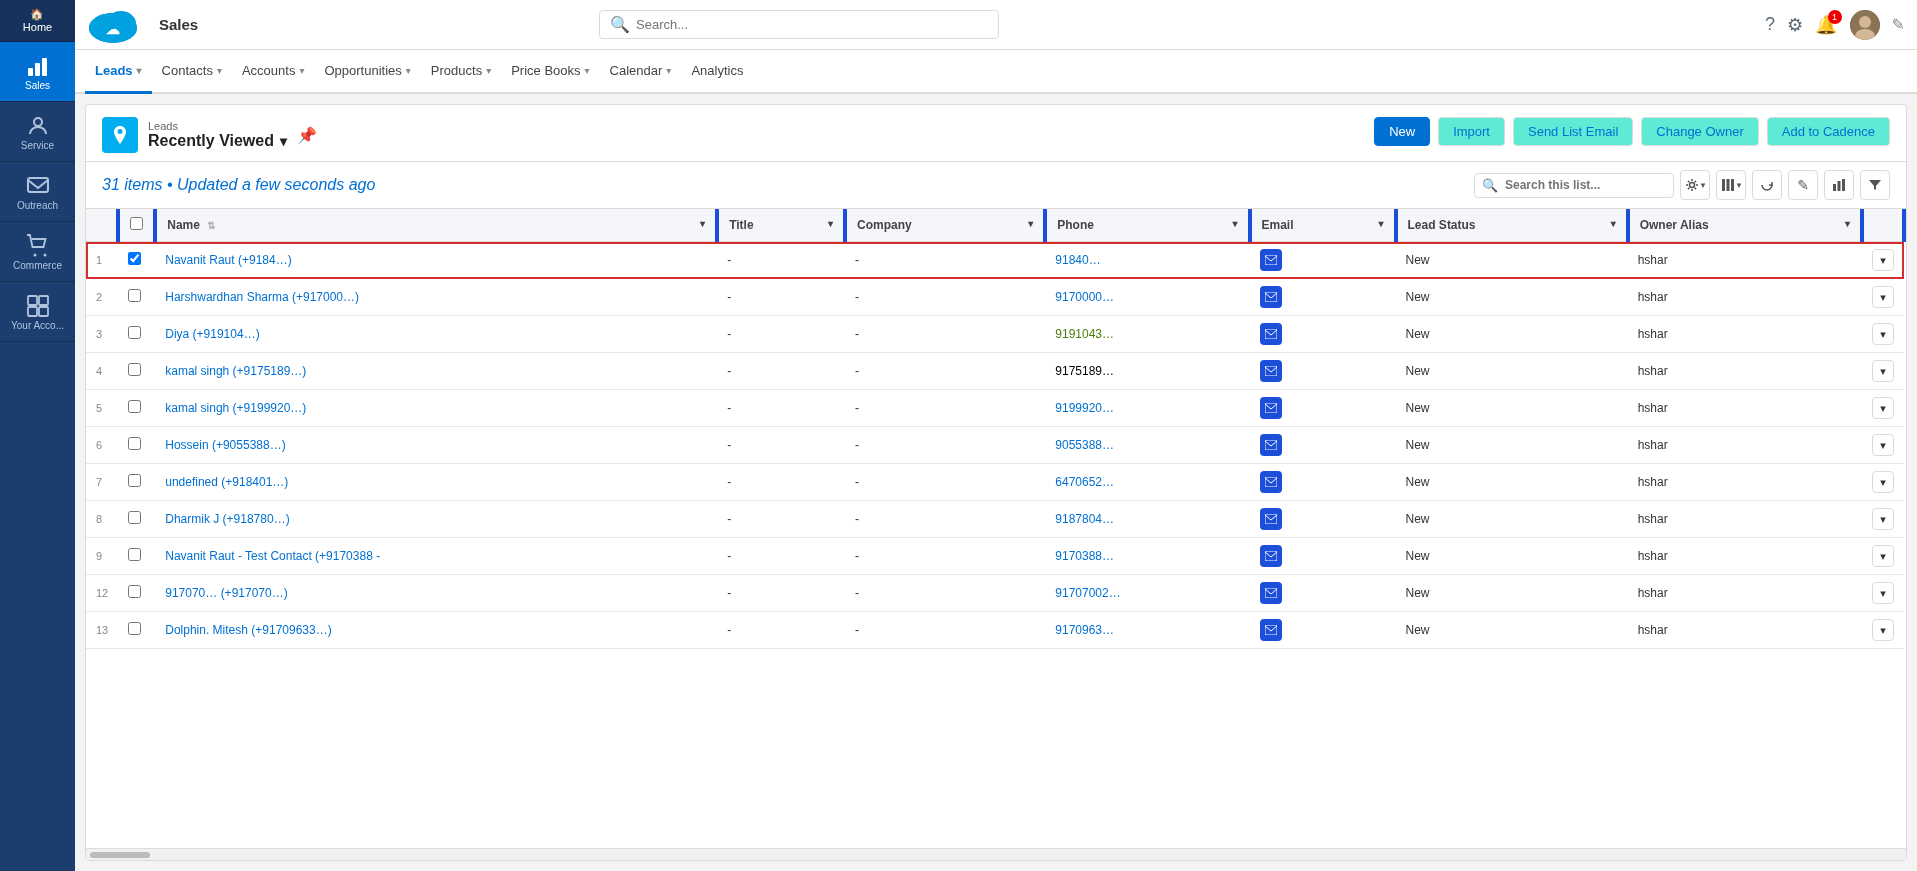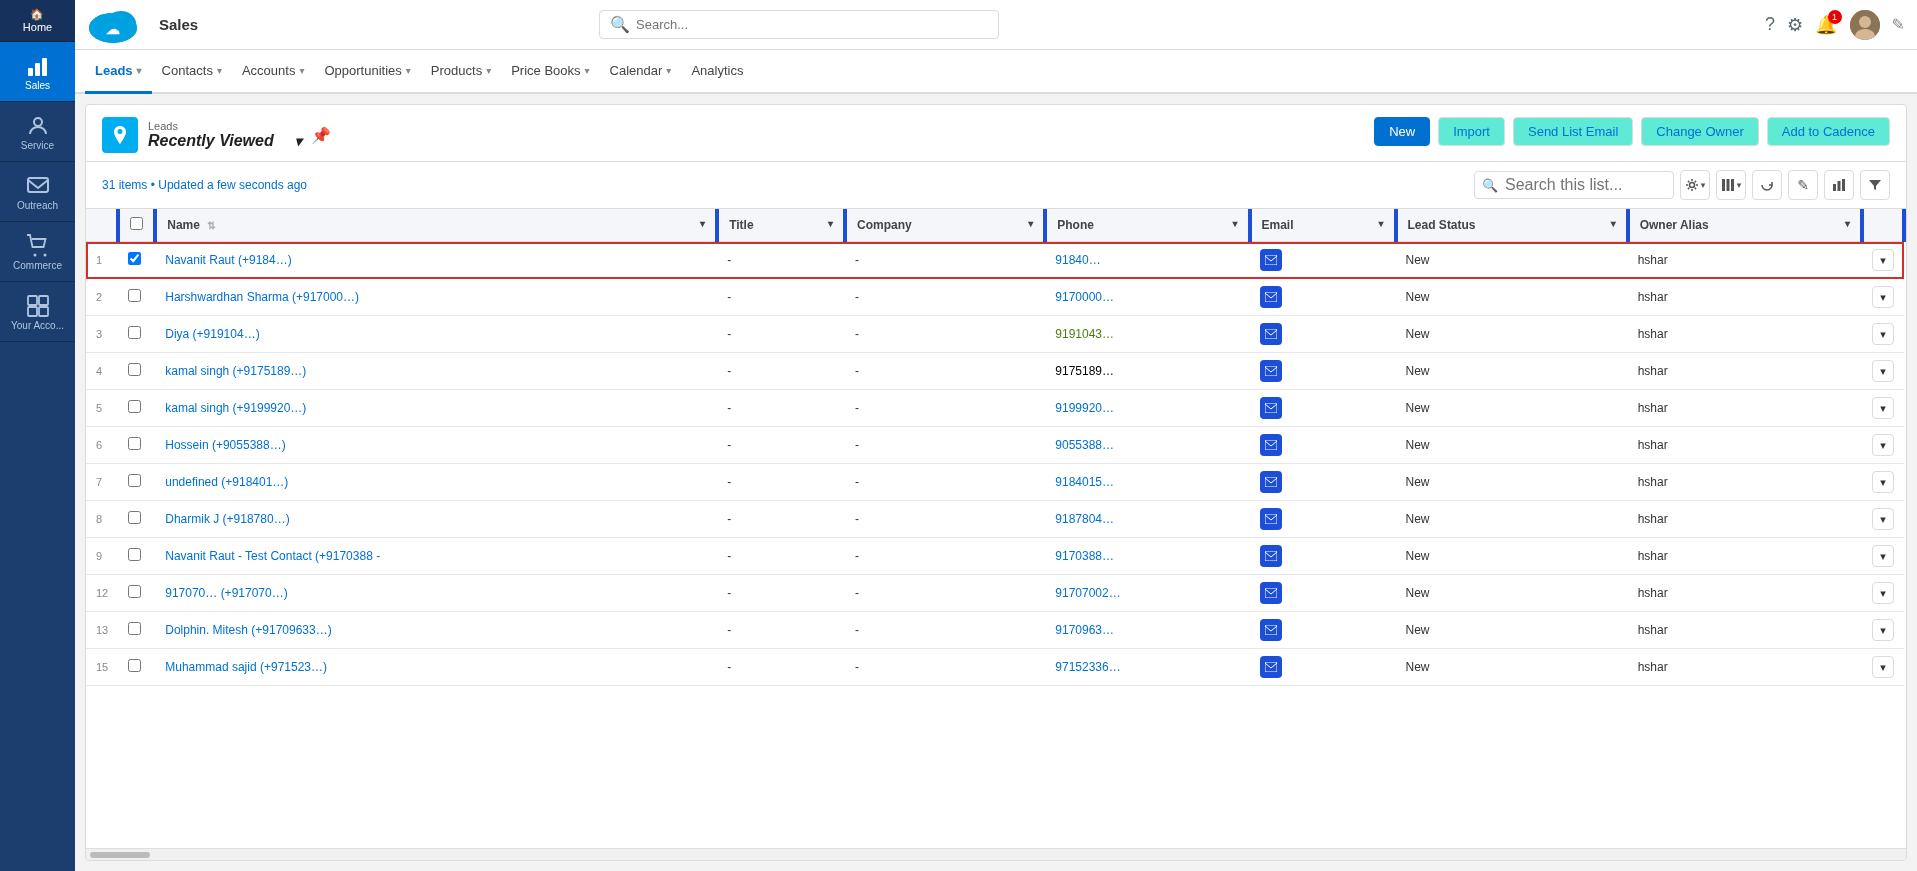--- a/index.html
+++ b/index.html
@@ -96,45 +96,45 @@
       display: flex; align-items: flex-start; justify-content: space-between;
     }
     .panel-header-left { display: flex; align-items: center; gap: 10px; }
     .panel-icon {
       width: 36px; height: 36px; background: #00aeef; border-radius: 4px;
       display: flex; align-items: center; justify-content: center;
       color: #fff; font-size: 18px;
     }
     .panel-title-group { display: flex; flex-direction: column; }
     .panel-label { font-size: 11px; color: #666; }
-    .panel-title { font-size: 16px; font-weight: 700; color: #222; display: flex; align-items: center; gap: 21px; font-style: italic; }
+    .panel-title { font-size: 16px; font-weight: 700; color: #222; display: flex; align-items: center; gap: 6px; }
     .panel-title .dropdown-btn { font-size: 14px; cursor: pointer; }
     .pin-icon { color: #0070d2; font-size: 16px; cursor: pointer; }
 
     .panel-header-right { display: flex; gap: 8px; align-items: center; }
     .btn {
       padding: 6px 14px; border-radius: 4px; font-size: 13px; cursor: pointer;
       border: 1px solid #dddbda; background: #5eead4; color: #0070d2;
       white-space: nowrap;
     }
     .btn-primary { background: #0070d2; color: #fff; border-color: #0070d2; }
 
     
     .toolbar {
       padding: 8px 16px; display: flex; align-items: center; justify-content: space-between;
       border-bottom: 1px solid #dddbda;
     }
-    .toolbar-left { font-size: 12px; color: #555; }
+    .toolbar-left { font-size: 16px; color: #555; font-style: italic; }
     .toolbar-left span { color: #0070d2; }
     .toolbar-right { display: flex; align-items: center; gap: 6px; }
     .search-list {
       display: flex; align-items: center; border: 1px solid #dddbda;
       border-radius: 4px; padding: 4px 8px; background: #fff; gap: 6px;
     }
-    .search-list input { border: none; outline: none; font-size: 16px; width: 160px; }
+    .search-list input { border: none; outline: none; font-size: 12px; width: 160px; font-weight: bold; }
     .icon-btn {
       width: 30px; height: 30px; border: 1px solid #dddbda; border-radius: 4px;
       display: flex; align-items: center; justify-content: center;
       cursor: pointer; background: #fff; font-size: 14px; color: #555;
     }
 
     
     .table-container { overflow: auto; flex: 1; }
     table { width: 100%; border-collapse: collapse; font-size: 12px; }
     thead tr { background: #f4f6f9; border-bottom: 1px solid #dddbda; }
@@ -579,21 +579,21 @@
     <td class="row-num">7</td>
     <td class="checkbox-cell">
       <input type="checkbox" style="">
     </td>
     <td>
       <a href="#">undefined (+918401…)</a>
     </td>
     <td>-</td>
     <td>-</td>
     <td>
-      <a href="#" style="color:#0070d2;">9184015…</a>
+      <a href="#" style="color:#0070d2;">6470652…</a>
     </td>
     <td>
       <div class="email-icon-btn">
         <svg width="12" height="10" viewBox="0 0 12 10">
                     <rect x="0" y="0" width="12" height="10" rx="1" fill="none" stroke="#fff" stroke-width="1"></rect>
                     <path d="M0 1l6 5 6-5" stroke="#fff" stroke-width="1" fill="none"></path>
                   </svg>
       </div>
     </td>
     <td>New</td>
@@ -688,47 +688,20 @@
     <td class="checkbox-cell">
       <input type="checkbox" style="">
     </td>
     <td>
       <a href="#">Dolphin. Mitesh (+91709633…)</a>
     </td>
     <td>-</td>
     <td>-</td>
     <td>
       <a href="#" style="color:#0070d2;">9170963…</a>
-    </td>
-    <td>
-      <div class="email-icon-btn">
-        <svg width="12" height="10" viewBox="0 0 12 10">
-                    <rect x="0" y="0" width="12" height="10" rx="1" fill="none" stroke="#fff" stroke-width="1"></rect>
-                    <path d="M0 1l6 5 6-5" stroke="#fff" stroke-width="1" fill="none"></path>
-                  </svg>
-      </div>
-    </td>
-    <td>New</td>
-    <td>hshar</td>
-    <td>
-      <div class="action-btn">▾</div>
-    </td>
-  </tr>
-            <tr>
-    <td class="row-num">15</td>
-    <td class="checkbox-cell">
-      <input type="checkbox" style="">
-    </td>
-    <td>
-      <a href="#">Muhammad sajid (+971523…)</a>
-    </td>
-    <td>-</td>
-    <td>-</td>
-    <td>
-      <a href="#" style="color:#0070d2;">97152336…</a>
     </td>
     <td>
       <div class="email-icon-btn">
         <svg width="12" height="10" viewBox="0 0 12 10">
                     <rect x="0" y="0" width="12" height="10" rx="1" fill="none" stroke="#fff" stroke-width="1"></rect>
                     <path d="M0 1l6 5 6-5" stroke="#fff" stroke-width="1" fill="none"></path>
                   </svg>
       </div>
     </td>
     <td>New</td>

